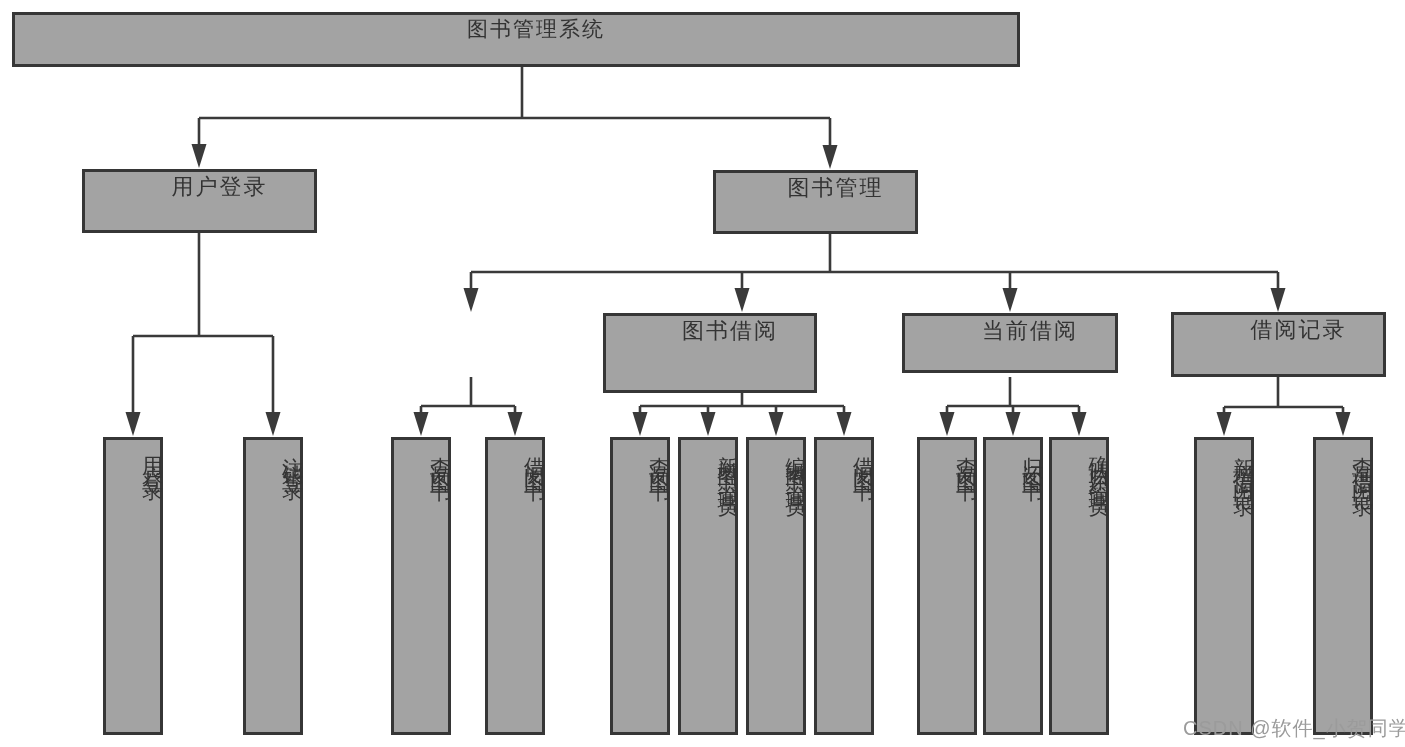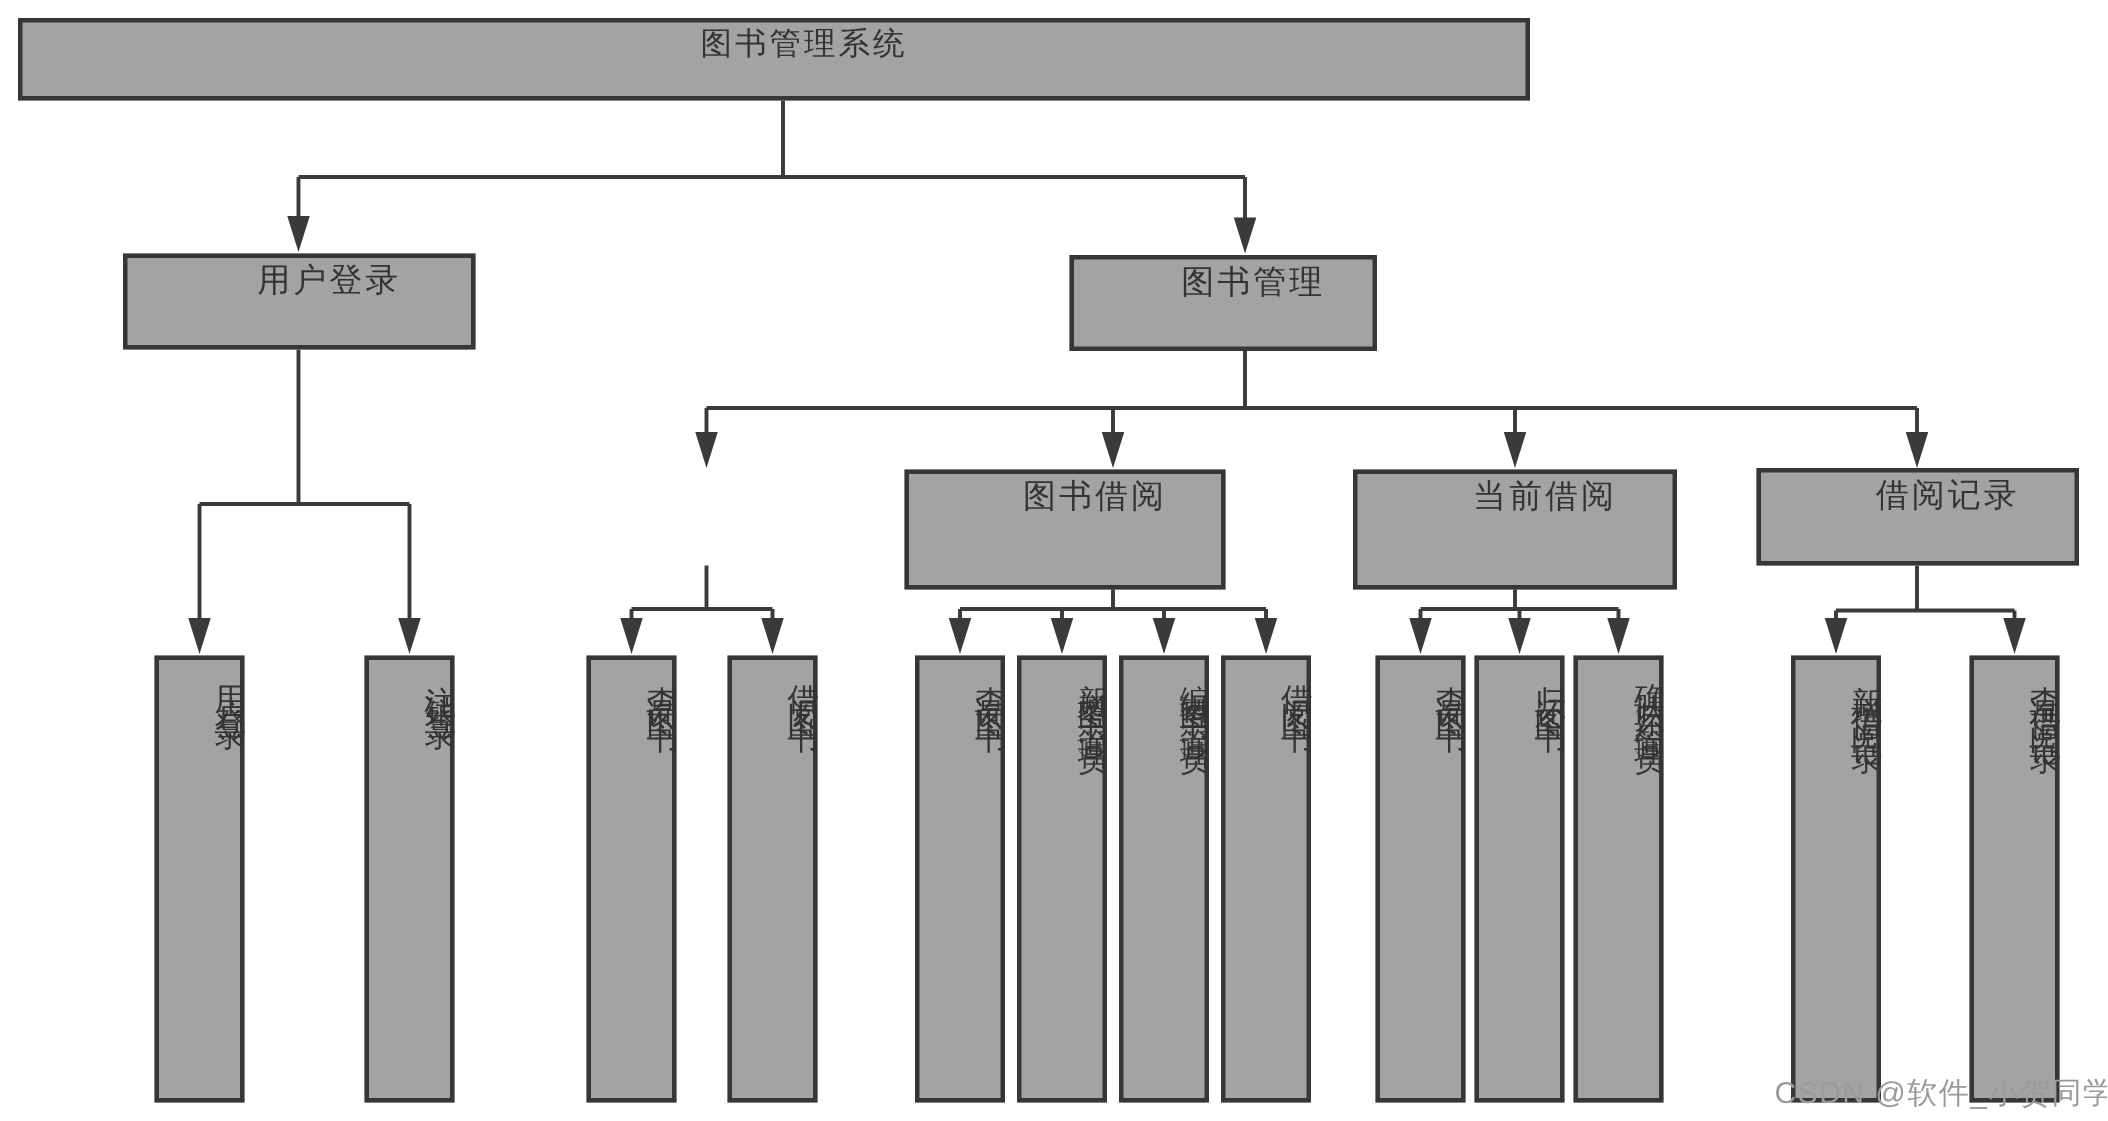--- a/index.html
+++ b/index.html
@@ -112,21 +112,21 @@
   <div class="node h" style="left:82px; top:169px; width:235px; height:64px;">
     <span>用户登录</span>
   </div>
   <div class="node h" style="left:713px; top:170px; width:205px; height:64px;">
     <span>图书管理</span>
   </div>
 
   <div class="node h" style="left:603px; top:313px; width:214px; height:80px;">
     <span>图书借阅</span>
   </div>
-  <div class="node h" style="left:902px; top:313px; width:216px; height:80px;">
+  <div class="node h" style="left:902px; top:313px; width:216px; height:60px;">
     <span>当前借阅</span>
   </div>
   <div class="node h" style="left:1171px; top:312px; width:215px; height:65px;">
     <span>借阅记录</span>
   </div>
 
   <div class="node v" style="left:103px; top:437px; width:60px; height:298px;">
     <span>用户登录</span>
   </div>
   <div class="node v" style="left:243px; top:437px; width:60px; height:298px;">

